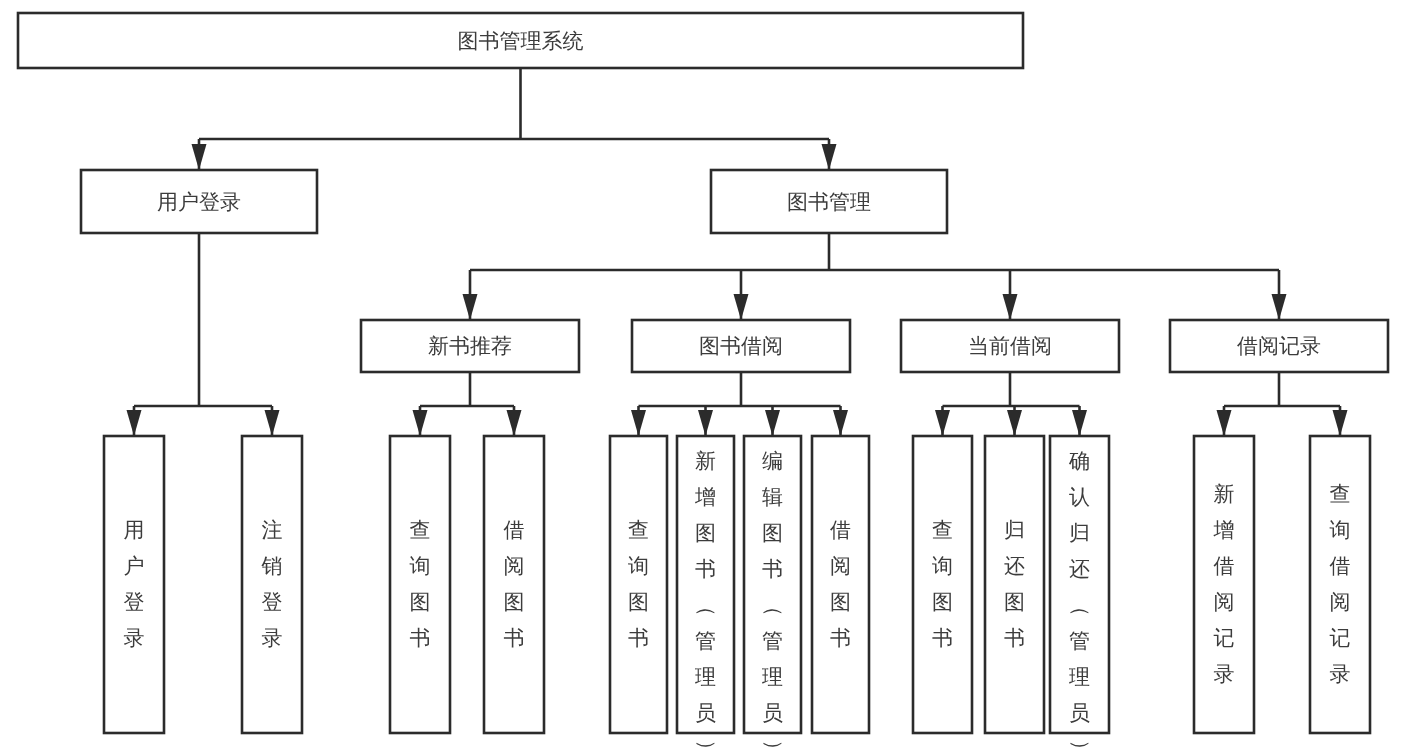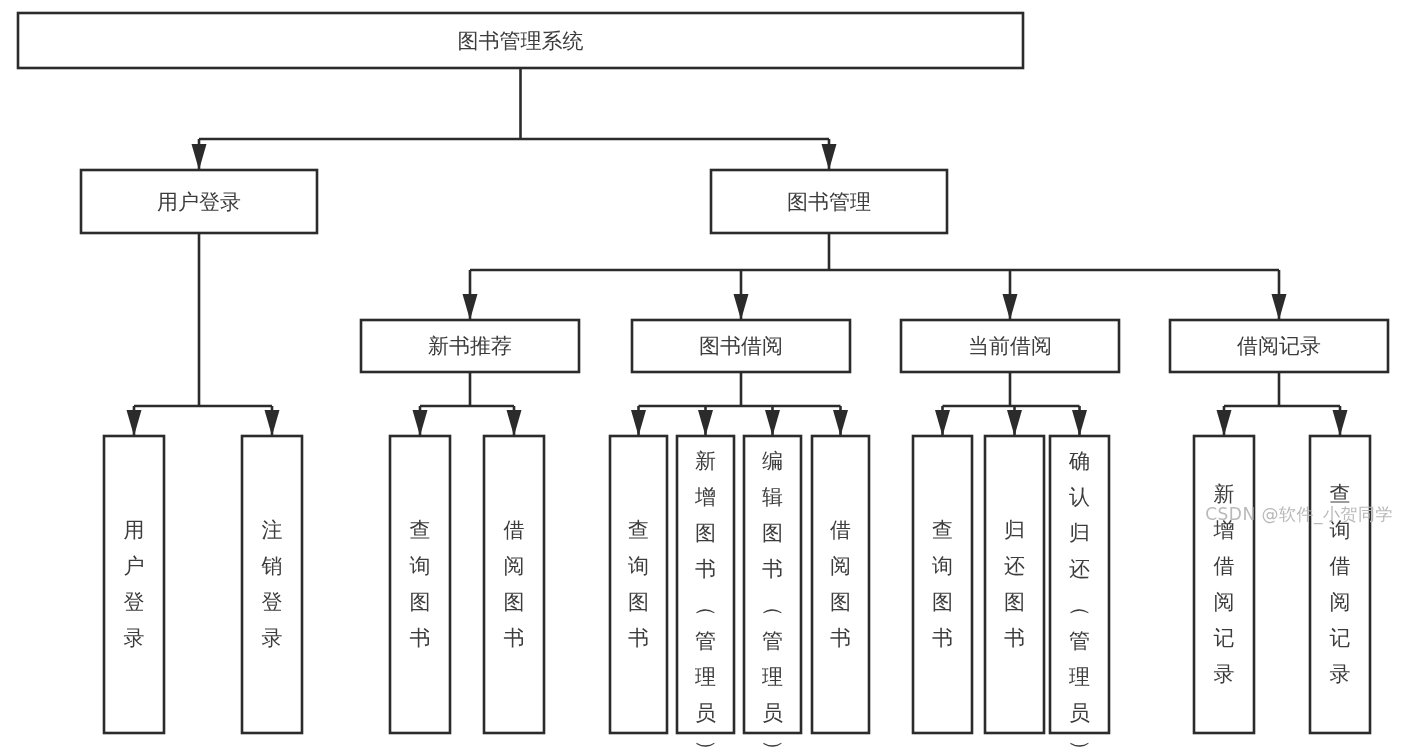--- a/index.html
+++ b/index.html
@@ -272,14 +272,13 @@
           <rect x="1310" y="436" width="60" height="297" class="node-box" rx="0"></rect>
           <text x="1340" y="494.5" class="node-label vertical-label">查</text>
           <text x="1340" y="530.5" class="node-label vertical-label">询</text>
           <text x="1340" y="566.5" class="node-label vertical-label">借</text>
           <text x="1340" y="602.5" class="node-label vertical-label">阅</text>
           <text x="1340" y="638.5" class="node-label vertical-label">记</text>
           <text x="1340" y="674.5" class="node-label vertical-label">录</text>
         </g>
       </g>
   </svg>
-  <div class="watermark">CSDN @软件_小贺同学</div>
 </div>
 
 </body></html>

